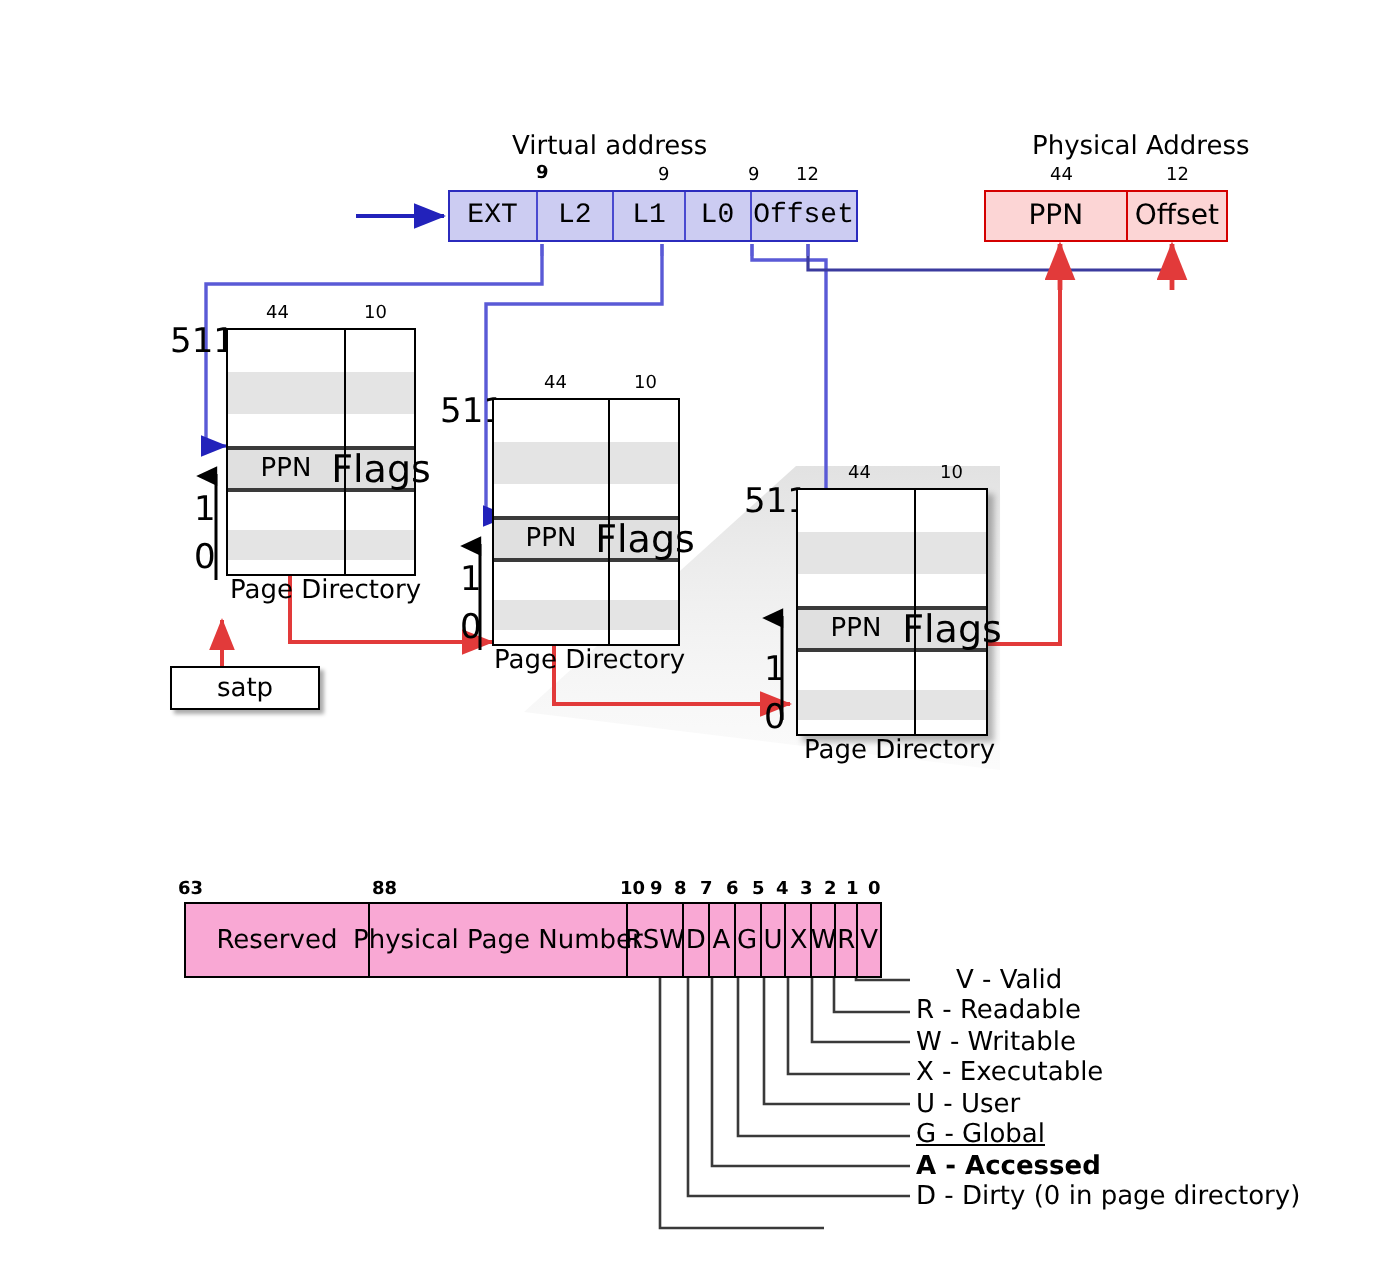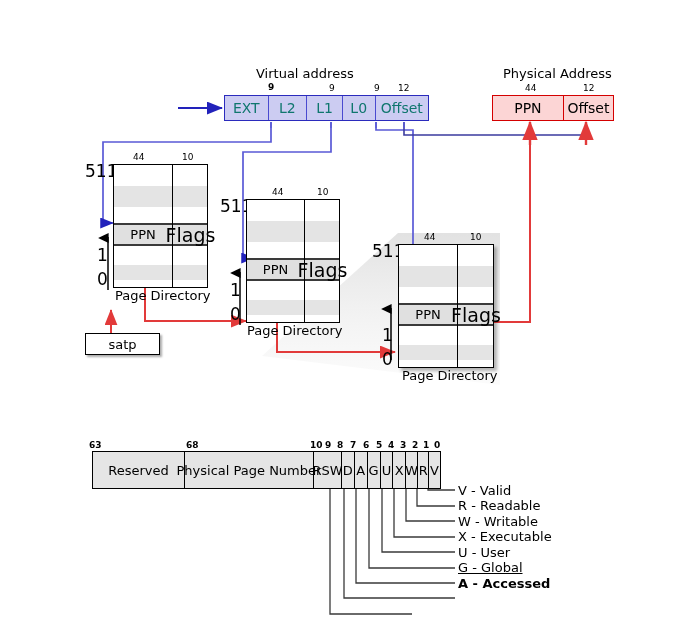--- a/index.html
+++ b/index.html
@@ -18,21 +18,21 @@
   
   .ttl{font-size:13px;color:#000;white-space:nowrap;}
   .bits{font-size:9px;font-weight:bold;color:#000;white-space:nowrap;}
   .bitsm{font-size:9px;color:#000;white-space:nowrap;}
   .idx{font-size:17px;color:#000;white-space:nowrap;}
   .cap{font-size:13px;color:#000;white-space:nowrap;}
 
   
   .vabar{display:flex;border:1.6px solid #2b2bbd;background:#ccccf2;height:26px;box-sizing:border-box;}
   .vacell{display:flex;align-items:center;justify-content:center;
-     font-size:14px;color:#0f766e;border-right:1.6px solid #4a4ad0;box-sizing:border-box;height:100%;}
+     font-size:14px;color:#000000;border-right:1.6px solid #4a4ad0;box-sizing:border-box;height:100%;font-family:Liberation Mono, monospace;}
   .vacell:last-child{border-right:none;}
 
   
   .pabar{display:flex;border:1.6px solid #d40000;background:#fcd5d5;height:26px;box-sizing:border-box;}
   .pacell{display:flex;align-items:center;justify-content:center;
      font-size:14px;color:#000;border-right:1.6px solid #d40000;box-sizing:border-box;height:100%;}
   .pacell:last-child{border-right:none;}
 
   
   .pd{position:absolute;border:1.6px solid #000;background:#fff;box-sizing:border-box;}
@@ -46,21 +46,21 @@
   .pd .hl-r{position:absolute;display:flex;align-items:center;justify-content:center;
       font-size:19px;color:#000;height:100%;}
   .dots{position:absolute;border-left:1.6px dotted #000;}
 
   
   .satp{position:absolute;border:1.6px solid #000;background:#fff;display:flex;
      align-items:center;justify-content:center;font-size:13px;
      box-shadow:2px 2px 2px rgba(0,0,0,.33);box-sizing:border-box;}
 
   
-  .pte{position:absolute;display:flex;border:1.4px solid #000;background:#e5e5e5;
+  .pte{position:absolute;display:flex;border:1.4px solid #000;background:#f9a8d4;
      height:38px;box-sizing:border-box;}
   .ptec{display:flex;align-items:center;justify-content:center;font-size:13px;
      border-right:1.2px solid #000;box-sizing:border-box;height:100%;white-space:nowrap;}
   .ptec:last-child{border-right:none;}
 
   
   .lg{position:absolute;font-size:13px;color:#000;white-space:nowrap;}
 
   .wm{position:absolute;font-size:27px;color:rgba(150,150,150,.45);
      font-family:"DejaVu Sans","Liberation Sans",sans-serif;white-space:nowrap;
@@ -152,21 +152,21 @@
   <div class="abs bitsm" style="left:398px;top:83px;">12</div>
 
   <div class="abs vabar" style="left:224px;top:95px;width:205px;">
     <div class="vacell" style="width:44px;">EXT</div>
     <div class="vacell" style="width:39px;">L2</div>
     <div class="vacell" style="width:36px;">L1</div>
     <div class="vacell" style="width:33px;">L0</div>
     <div class="vacell" style="width:53px;">Offset</div>
   </div>
 
-  <div class="abs ttl" style="left:503px;top:66px;">Physical Address</div>
+  <div class="abs ttl" style="left:516px;top:66px;">Physical Address</div>
   <div class="abs bitsm" style="left:525px;top:83px;">44</div>
   <div class="abs bitsm" style="left:583px;top:83px;">12</div>
 
   <div class="abs pabar" style="left:492px;top:95px;width:122px;">
     <div class="pacell" style="width:72px;">PPN</div>
     <div class="pacell" style="width:50px;">Offset</div>
   </div>
 
   <div class="abs bitsm" style="left:133px;top:152px;">44</div>
   <div class="abs bitsm" style="left:182px;top:152px;">10</div>
@@ -230,21 +230,21 @@
     <div class="rowz shade" style="top:100px;height:15px;"></div>
     <div class="rowz" style="top:115px;height:9px;"></div>
     <div class="vsep" style="left:58px;"></div>
     <div class="dots" style="left:58px;top:45px;height:13px;"></div>
   </div>
   <div class="abs cap" style="left:402px;top:368px;">Page Directory</div>
 
   <div class="satp" style="left:85px;top:333px;width:75px;height:22px;">satp</div>
 
   <div class="abs bits" style="left:89px;top:440px;">63</div>
-  <div class="abs bits" style="left:186px;top:440px;">68</div>
+  <div class="abs bits" style="left:186px;top:440px;">88</div>
   <div class="abs bits" style="left:310px;top:440px;">10</div>
 
   <div class="abs bits" style="left:325px;top:440px;">9</div>
   <div class="abs bits" style="left:337px;top:440px;">8</div>
   <div class="abs bits" style="left:350px;top:440px;">7</div>
   <div class="abs bits" style="left:363px;top:440px;">6</div>
   <div class="abs bits" style="left:376px;top:440px;">5</div>
   <div class="abs bits" style="left:388px;top:440px;">4</div>
   <div class="abs bits" style="left:400px;top:440px;">3</div>
   <div class="abs bits" style="left:412px;top:440px;">2</div>
@@ -258,22 +258,23 @@
     <div class="ptec" style="width:13px;">D</div>
     <div class="ptec" style="width:13px;">A</div>
     <div class="ptec" style="width:13px;">G</div>
     <div class="ptec" style="width:13px;">U</div>
     <div class="ptec" style="width:13px;">X</div>
     <div class="ptec" style="width:12px;">W</div>
     <div class="ptec" style="width:11px;">R</div>
     <div class="ptec" style="width:11px;">V</div>
   </div>
 
-  <div class="lg" style="left:458px;top:483px;">V - Valid</div>
+  <div class="lg" style="left:478px;top:483px;">V - Valid</div>
   <div class="lg" style="left:458px;top:498px;">R  - Readable</div>
   <div class="lg" style="left:458px;top:514px;">W - Writable</div>
   <div class="lg" style="left:458px;top:529px;">X - Executable</div>
   <div class="lg" style="left:458px;top:545px;">U - User</div>
   <div class="lg" style="left:458px;top:560px;text-decoration:underline;">G - Global</div>
   <div class="lg" style="left:458px;top:576px;font-weight:bold;">A - Accessed</div>
+  <div class="lg" style="left:458px;top:591px;">D - Dirty (0 in page directory)</div>
 
 
 </div>
 
 </body></html>

